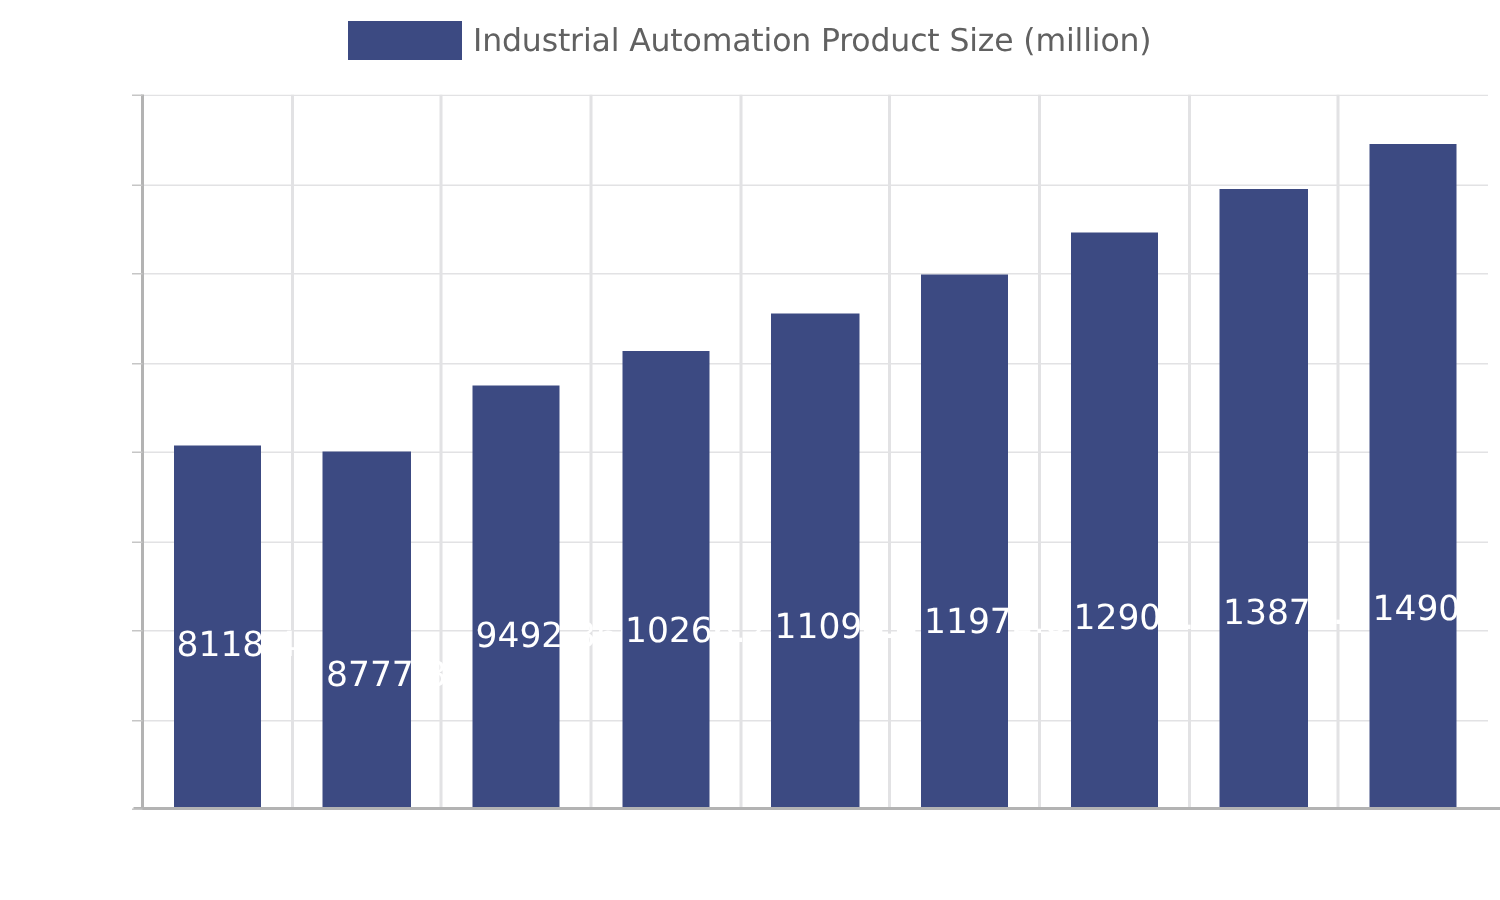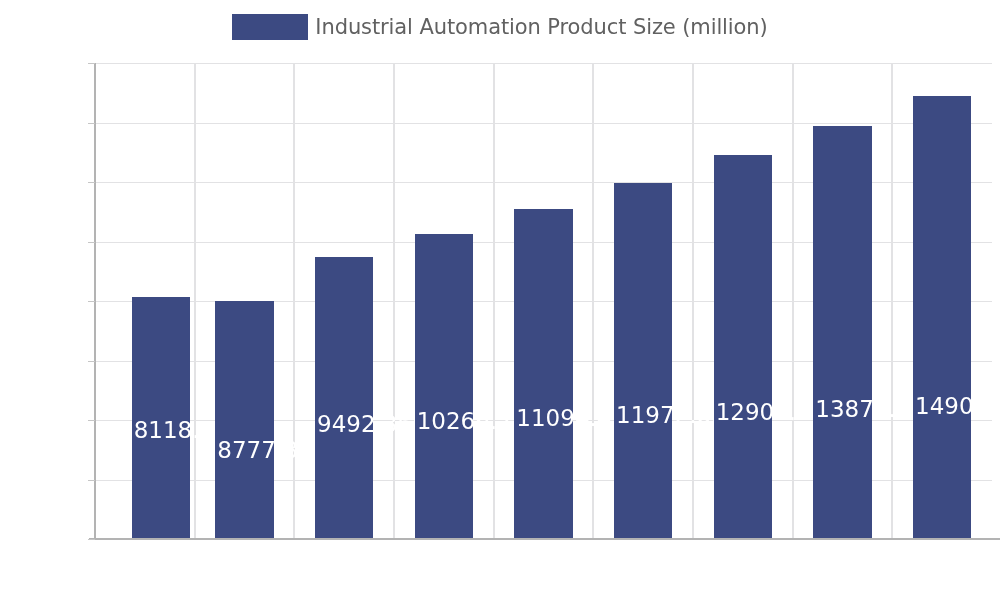--- a/index.html
+++ b/index.html
@@ -119,21 +119,21 @@
         <div class="gridline-v" style="left: 98.6667px;"></div>
         <div class="gridline-v" style="left: 198.333px;"></div>
         <div class="gridline-v" style="left: 298px;"></div>
         <div class="gridline-v" style="left: 397.667px;"></div>
         <div class="gridline-v" style="left: 497.333px;"></div>
         <div class="gridline-v" style="left: 597px;"></div>
         <div class="gridline-v" style="left: 696.667px;"></div>
         <div class="gridline-v" style="left: 796.333px;"></div>
       </div>
     <div id="bars">
-        <div class="bar" style="left: 20.6808px; width: 58.305px; height: 241.522px; background: rgb(60, 74, 130); margin-left: 16px;">
+        <div class="bar" style="left: 20.6808px; width: 58.305px; height: 241.522px; background: rgb(60, 74, 130);">
           <div class="bar-label" style="top: 121.522px;">8118.4</div>
         </div>
         <div class="bar" style="left: 120.347px; width: 58.305px; height: 238px; background: rgb(60, 74, 130);">
           <div class="bar-label" style="top: 138.142px;">8777.87</div>
         </div>
         <div class="bar" style="left: 220.014px; width: 58.305px; height: 282.398px; background: rgb(60, 74, 130);">
           <div class="bar-label" style="top: 156.398px;">9492.366</div>
         </div>
         <div class="bar" style="left: 319.681px; width: 58.305px; height: 305.42px; background: rgb(60, 74, 130);">
           <div class="bar-label" style="top: 176.42px;">10266.22</div>

